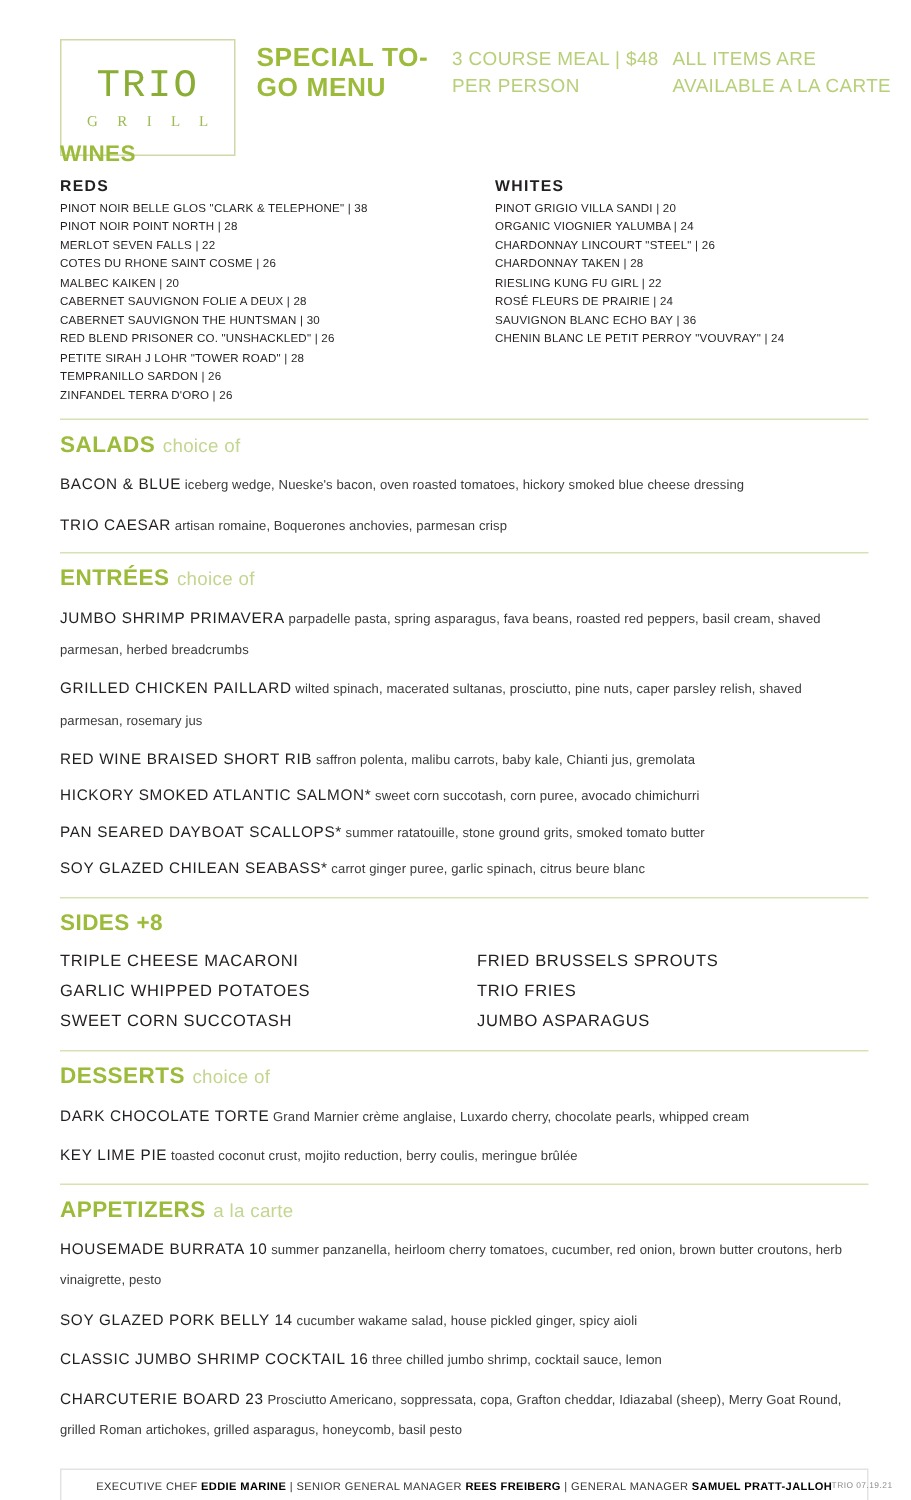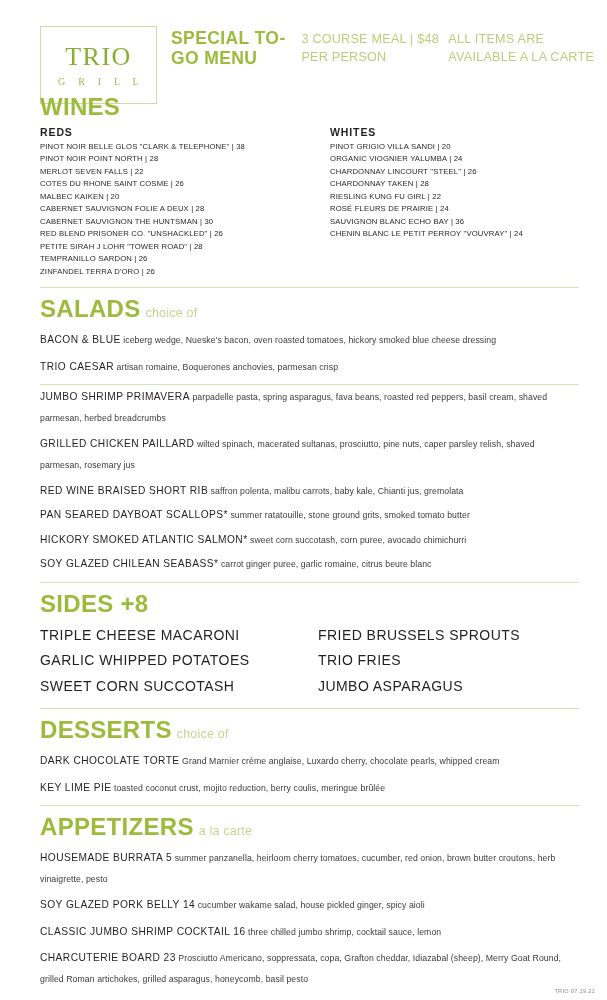--- a/index.html
+++ b/index.html
@@ -36,21 +36,21 @@
     height: 78px;
     border: 1px solid #cfd9a8;
     box-sizing: border-box;
     display: flex;
     flex-direction: column;
     align-items: center;
     justify-content: center;
     flex: none;
   }
   .logo-trio {
-    font-family: Liberation Serif, serif;
+    font-family: Liberation Mono, monospace;
     font-size: 26px;
     letter-spacing: 1.5px;
     color: #8aad35;
     line-height: 1;
     margin-bottom: 7px;
   }
   .logo-grill {
     font-family: "Liberation Serif", serif;
     font-size: 10px;
     letter-spacing: 5.2px;
@@ -87,21 +87,21 @@
   .divider {
     height: 1px;
     background: #d7e2b2;
     margin: 9px 28px 0 40px;
   }
   .sec-head {
     margin: 9px 0 7px 0;
     line-height: 1;
   }
   .sec-title {
-    font-size: 24px;
+    font-size: 15px;
     font-weight: bold;
     color: #9cbb3b;
     letter-spacing: 0.3px;
   }
   .sec-note {
     font-size: 12.5px;
     color: #c3d690;
     letter-spacing: 0.2px;
     margin-left: 5px;
   }
@@ -147,21 +147,21 @@
   .dish.compact { margin-bottom: 4px; }
 
   
   .sides-cols {
     display: flex;
     margin-top: 1px;
   }
   .sides-col { flex: none; }
   .sides-col.left { width: 278px; }
   .side-item {
-    font-size: 14px;
+    font-size: 11px;
     letter-spacing: 0.45px;
     line-height: 1.82;
     color: #231f20;
   }
 
   
   .credit-box {
     margin: 16px 28px 0 40px;
     border: 1px solid #e3e3e3;
     padding: 6px 0 6px 0;
@@ -242,37 +242,40 @@
       <span class="dish-name">BACON &amp; BLUE</span><span class="dish-desc">  iceberg wedge, Nueske's bacon, oven roasted tomatoes, hickory smoked blue cheese dressing</span>
     </div>
     <div class="dish">
       <span class="dish-name">TRIO CAESAR</span><span class="dish-desc">  artisan romaine, Boquerones anchovies, parmesan crisp</span>
     </div>
   </div>
 
   <div class="divider"></div>
 
   <div class="section">
+    <div class="sec-head">
+      <span class="sec-title">ENTRÉES</span><span class="sec-note">choice of</span>
+    </div>
     <div class="dish">
       <span class="dish-name">JUMBO SHRIMP PRIMAVERA</span><span class="dish-desc"> parpadelle pasta, spring asparagus, fava beans, roasted red peppers, basil cream, shaved parmesan, herbed breadcrumbs</span>
     </div>
     <div class="dish">
       <span class="dish-name">GRILLED CHICKEN PAILLARD</span><span class="dish-desc"> wilted spinach, macerated sultanas, prosciutto, pine nuts, caper parsley relish, shaved parmesan, rosemary jus</span>
     </div>
     <div class="dish compact">
       <span class="dish-name">RED WINE BRAISED SHORT RIB</span><span class="dish-desc"> saffron polenta, malibu carrots, baby kale, Chianti jus, gremolata</span>
     </div>
     <div class="dish compact">
+      <span class="dish-name">HICKORY SMOKED ATLANTIC SALMON*</span><span class="dish-desc"> sweet corn succotash, corn puree, avocado chimichurri</span>
+    </div>
+    <div class="dish compact">
       <span class="dish-name">PAN SEARED DAYBOAT SCALLOPS*</span><span class="dish-desc"> summer ratatouille, stone ground grits, smoked tomato butter</span>
     </div>
     <div class="dish compact">
-      <span class="dish-name">HICKORY SMOKED ATLANTIC SALMON*</span><span class="dish-desc"> sweet corn succotash, corn puree, avocado chimichurri</span>
-    </div>
-    <div class="dish compact">
-      <span class="dish-name">SOY GLAZED CHILEAN SEABASS*</span><span class="dish-desc"> carrot ginger puree, garlic romaine, citrus beure blanc</span>
+      <span class="dish-name">SOY GLAZED CHILEAN SEABASS*</span><span class="dish-desc"> carrot ginger puree, garlic spinach, citrus beure blanc</span>
     </div>
   </div>
 
   <div class="divider"></div>
 
   <div class="section">
     <div class="sec-head">
       <span class="sec-title">SIDES +8</span>
     </div>
     <div class="sides-cols">
@@ -303,21 +306,21 @@
     </div>
   </div>
 
   <div class="divider"></div>
 
   <div class="section">
     <div class="sec-head">
       <span class="sec-title">APPETIZERS</span><span class="sec-note">a la carte</span>
     </div>
     <div class="dish">
-      <span class="dish-name">HOUSEMADE BURRATA 5</span><span class="dish-desc"> summer panzanella, heirloom cherry tomatoes, cucumber, red onion, brown butter croutons, herb vinaigrette, pesto</span>
+      <span class="dish-name">HOUSEMADE BURRATA 10</span><span class="dish-desc"> summer panzanella, heirloom cherry tomatoes, cucumber, red onion, brown butter croutons, herb vinaigrette, pesto</span>
     </div>
     <div class="dish">
       <span class="dish-name">SOY GLAZED PORK BELLY 14</span><span class="dish-desc"> cucumber wakame salad, house pickled ginger, spicy aioli</span>
     </div>
     <div class="dish">
       <span class="dish-name">CLASSIC JUMBO SHRIMP COCKTAIL 16</span><span class="dish-desc"> three chilled jumbo shrimp, cocktail sauce, lemon</span>
     </div>
     <div class="dish">
       <span class="dish-name">CHARCUTERIE BOARD 23</span><span class="dish-desc">  Prosciutto Americano, soppressata, copa, Grafton cheddar, Idiazabal (sheep), Merry Goat Round, grilled Roman artichokes, grilled asparagus, honeycomb, basil pesto</span>
     </div>

